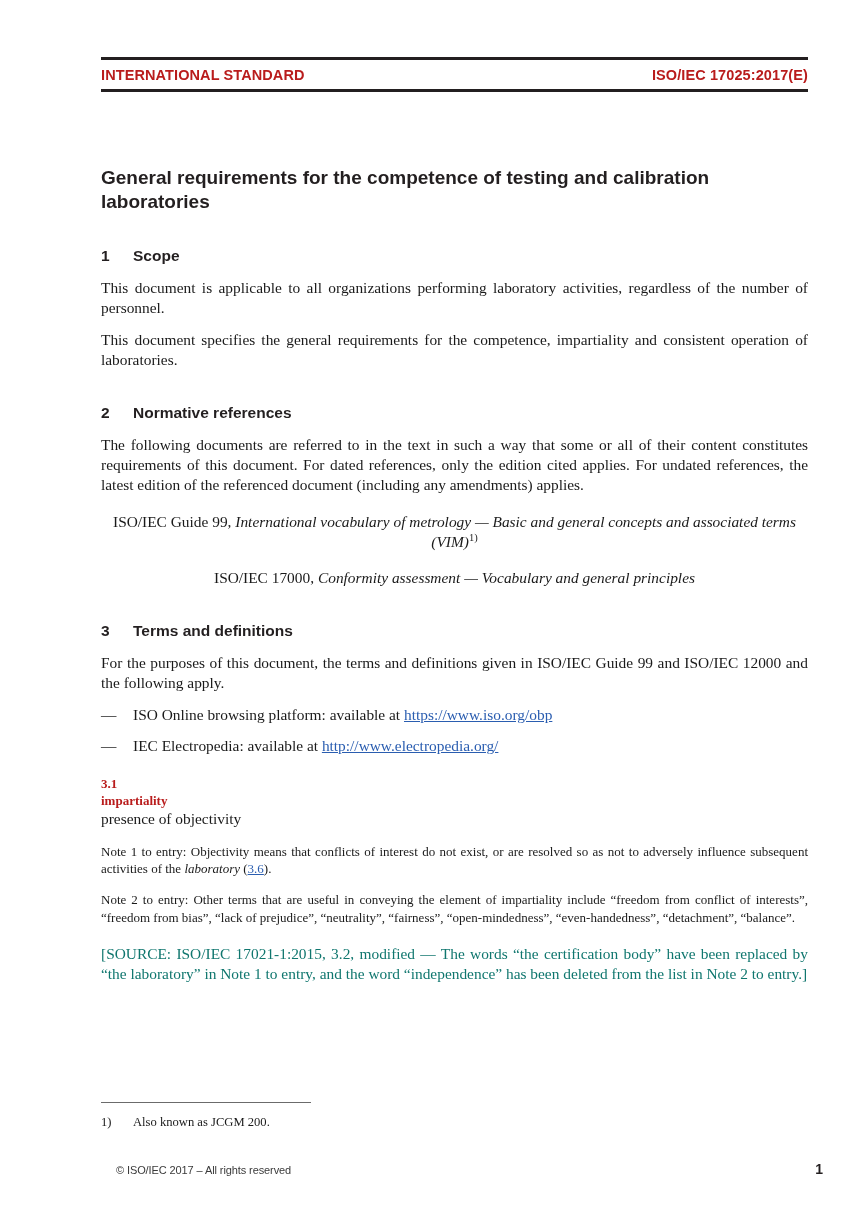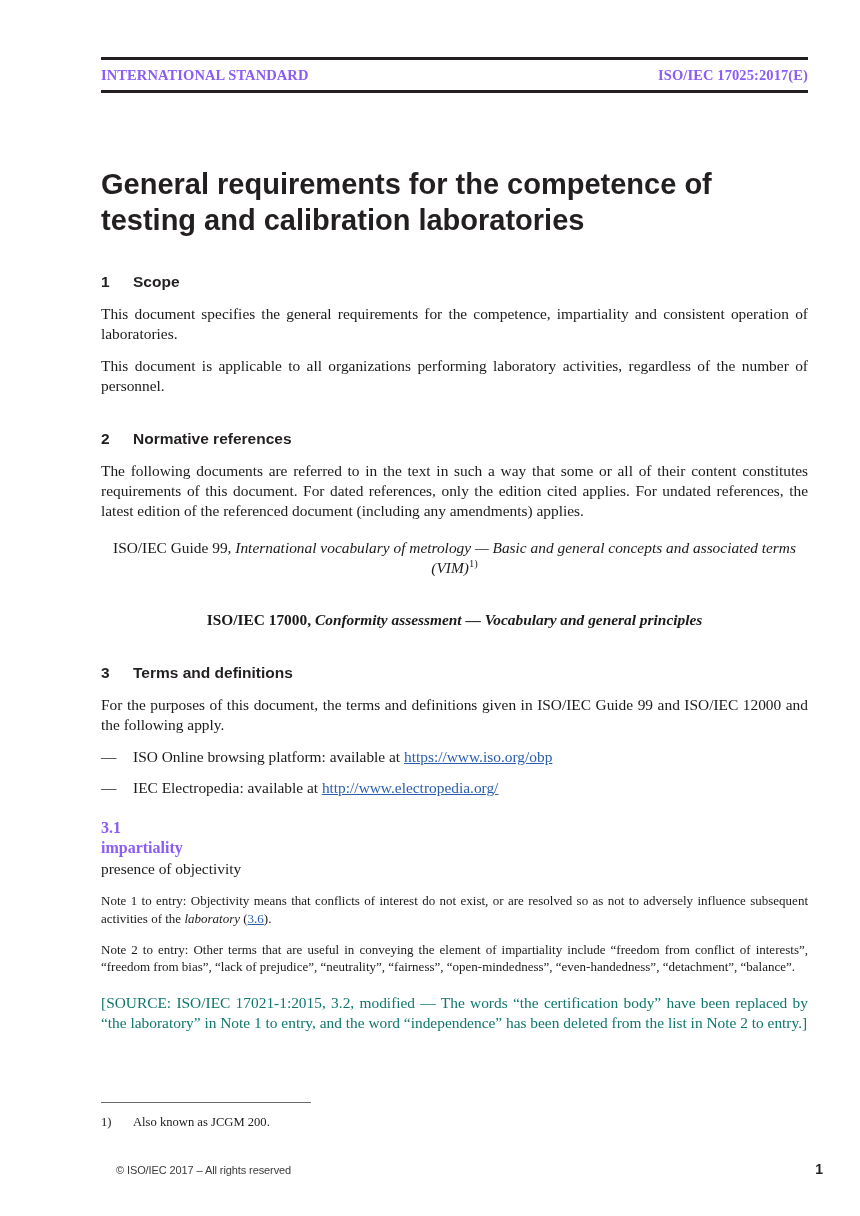--- a/index.html
+++ b/index.html
@@ -31,34 +31,34 @@
     margin-top: 57px;
     border-top: 3px solid #231f20;
     border-bottom: 3px solid #231f20;
     padding: 7px 0 6px 0;
     display: flex;
     justify-content: space-between;
     align-items: baseline;
   }
   .doc-header .hdr-left,
   .doc-header .hdr-right {
-    font-family: Liberation Serif, serif;
+    font-family: Liberation Sans, sans-serif;
     font-weight: bold;
     font-size: 14.5px;
     letter-spacing: 0.1px;
-    color: #8b5cf6;
+    color: #b91c1c;
     white-space: nowrap;
     text-align: center;
   }
 
   
   .doc-title {
     font-family: "Liberation Sans", "DejaVu Sans", sans-serif;
     font-weight: bold;
-    font-size: 29px;
+    font-size: 19px;
     line-height: 1.24;
     color: #231f20;
     margin: 74px 0 0 0;
     max-width: 690px;
   }
 
   
   .clause-h {
     font-family: "Liberation Sans", "DejaVu Sans", sans-serif;
     font-weight: bold;
@@ -110,23 +110,23 @@
   a.link {
     color: #2a5db0;
     text-decoration: underline;
   }
 
   
   .term-block { margin-top: 20px; }
   .term-num,
   .term-name {
     font-weight: bold;
-    font-size: 16px;
+    font-size: 13px;
     line-height: 1.27;
-    color: #8b5cf6;
+    color: #b91c1c;
   }
   .term-def {
     font-size: 15.4px;
     line-height: 1.27;
     color: #1a1a1a;
   }
 
   
   p.note {
     font-size: 13px;
@@ -200,35 +200,35 @@
       <span class="hdr-left">INTERNATIONAL STANDARD</span>
       <span class="hdr-right">ISO/IEC 17025:2017(E)</span>
     </div>
 
     <h1 class="doc-title">General requirements for the competence of testing and calibration laboratories</h1>
 
     <div class="clause-h">
       <span class="num">1</span>
       <span class="txt">Scope</span>
     </div>
+    <p class="body">This document is applicable to all organizations performing laboratory activities, regardless of the number of personnel.</p>
     <p class="body">This document specifies the general requirements for the competence, impartiality and consistent operation of laboratories.</p>
-    <p class="body">This document is applicable to all organizations performing laboratory activities, regardless of the number of personnel.</p>
 
     <div class="clause-h">
       <span class="num">2</span>
       <span class="txt">Normative references</span>
     </div>
     <p class="body">The following documents are referred to in the text in such a way that some or all of their content constitutes requirements of this document. For dated references, only the edition cited applies. For undated references, the latest edition of the referenced document (including any amendments) applies.</p>
 
     <p class="body ref" style="margin-top:17px;">
       <span>ISO/IEC Guide 99,</span>
       <span class="it">International vocabulary of metrology — Basic and general concepts and associated terms (VIM)</span><sup class="fn">1)</sup>
     </p>
 
-    <p class="body ref last" style="margin-top:32px;font-weight:bold;">
+    <p class="body ref last" style="margin-top:16px;">
       <span>ISO/IEC 17000,</span>
       <span class="it">Conformity assessment — Vocabulary and general principles</span>
     </p>
 
     <div class="clause-h">
       <span class="num">3</span>
       <span class="txt">Terms and definitions</span>
     </div>
     <p class="body">For the purposes of this document, the terms and definitions given in ISO/IEC Guide 99 and ISO/IEC 12000 and the following apply.</p>
 

